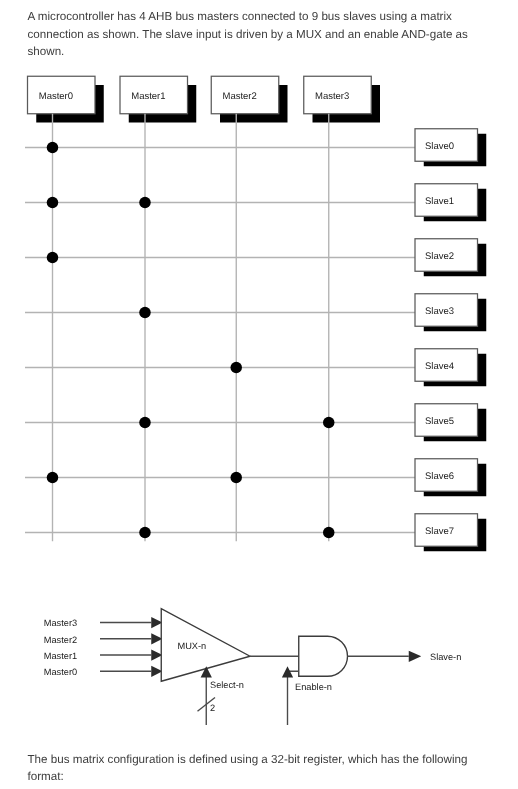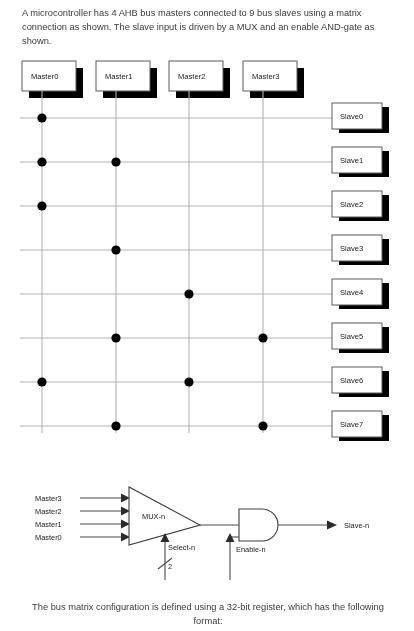--- a/index.html
+++ b/index.html
@@ -26,21 +26,20 @@
     color: #3c3c3c;
   }
   .outro-text {
     position: absolute;
     left: 22px;
     top: 600px;
     width: 372px;
     font-size: 9.3px;
     line-height: 14.2px;
     color: #3c3c3c;
-    text-align: center;
   }
   .matrix-figure {
     position: absolute;
     left: 0;
     top: 52px;
     width: 414px;
     height: 400px;
   }
   .mux-figure {
     position: absolute;

